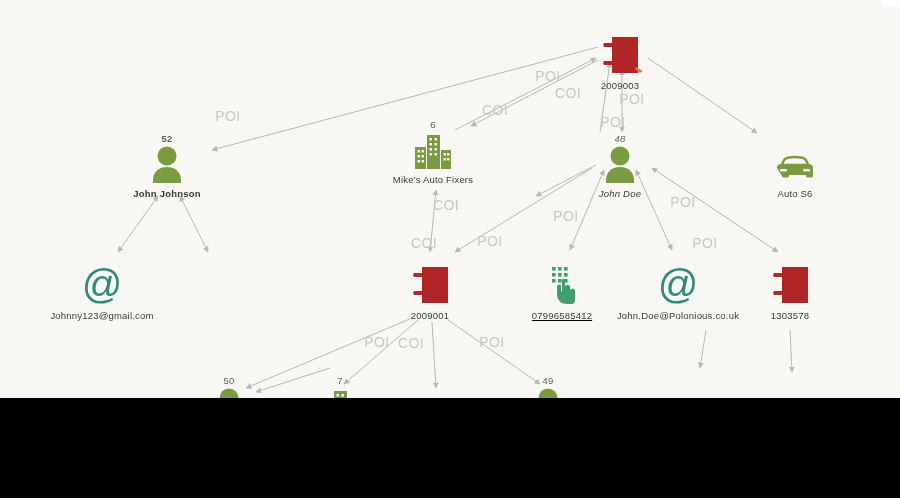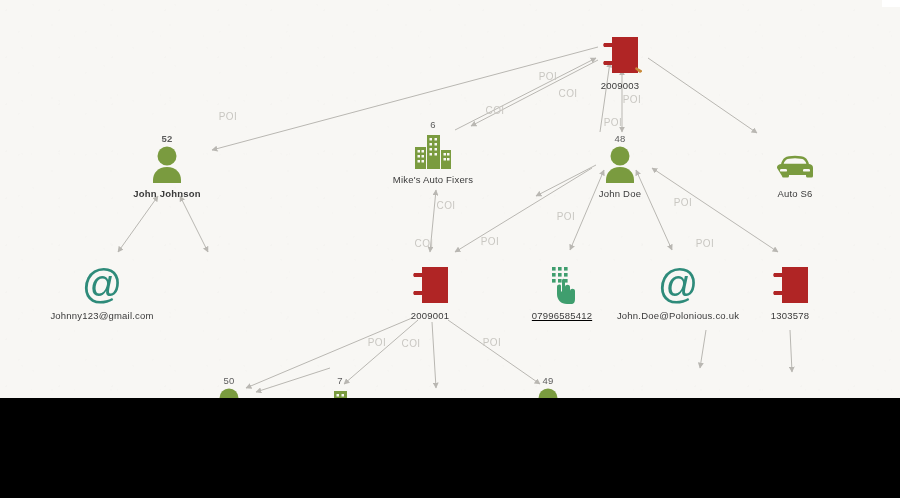--- a/index.html
+++ b/index.html
@@ -62,21 +62,21 @@
   }
   .node-label {
     font-size: 9.5px;
     color: #3a3a3a;
     letter-spacing: .2px;
     margin-top: 5px;
     white-space: nowrap;
   }
   .edge-label {
     position: absolute;
-    font-size: 10px;
+    font-size: 14px;
     color: #c9c7c2;
     letter-spacing: .4px;
     white-space: nowrap;
     transform: translate(-50%, -50%);
   }
   
   #letterbox {
     position: absolute;
     left: 0;
     top: 398px;
@@ -193,21 +193,21 @@
             <rect x="31.5" y="22" width="2.5" height="2.5"></rect>
             <rect x="35" y="22" width="2.5" height="2.5"></rect>
             <rect x="31.5" y="27" width="2.5" height="2.5"></rect>
             <rect x="35" y="27" width="2.5" height="2.5"></rect>
           </g>
         </svg>
       </div>
       <div class="node-label">Mike's Auto Fixers</div>
     </div>
 
-    <div class="node" style="left:620px; top:133px;">
+    <div class="node" style="left:620px; top:133px;font-style:italic;">
       <div class="node-badge">48</div>
       <div class="node-icon">
         <svg width="40" height="38" viewBox="0 0 40 38">
           <circle cx="20" cy="11" r="9.5" fill="#7a9b3f"></circle>
           <path d="M20 22 c-9 0 -14 6 -14 13 v3 h28 v-3 c0 -7 -5 -13 -14 -13 z" fill="#7a9b3f"></path>
         </svg>
       </div>
       <div class="node-label">John Doe</div>
     </div>
 

